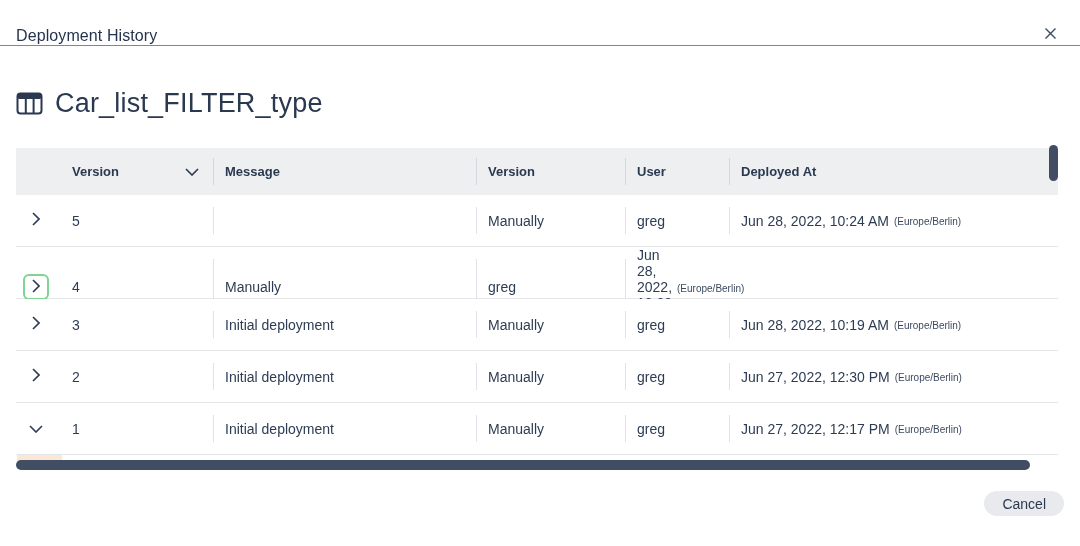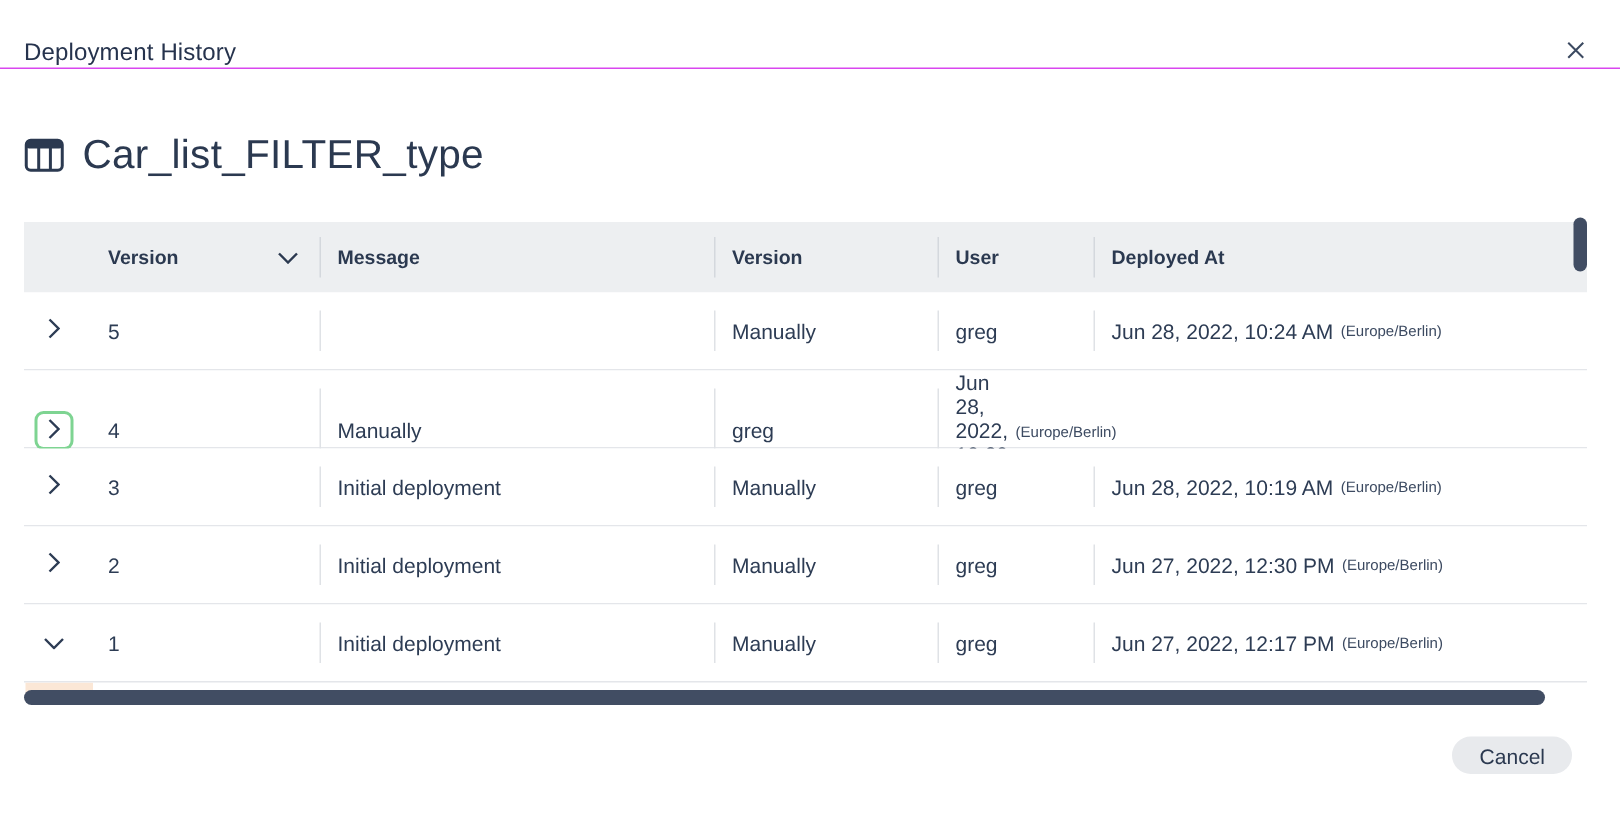--- a/index.html
+++ b/index.html
@@ -139,21 +139,21 @@
     width: 1014px;
     height: 10px;
     border-radius: 5px;
     background: #414d63;
     cursor: pointer;
   }
 
   
   .footer {
     position: absolute;
-    right: 32px;
+    right: 16px;
     bottom: 30px;
   }
   .cancel-btn {
     min-width: 77px;
     height: 25px;
     padding: 0 18px;
     border: none;
     border-radius: 13px;
     background: #e8eaed;
     color: #2b3950;

